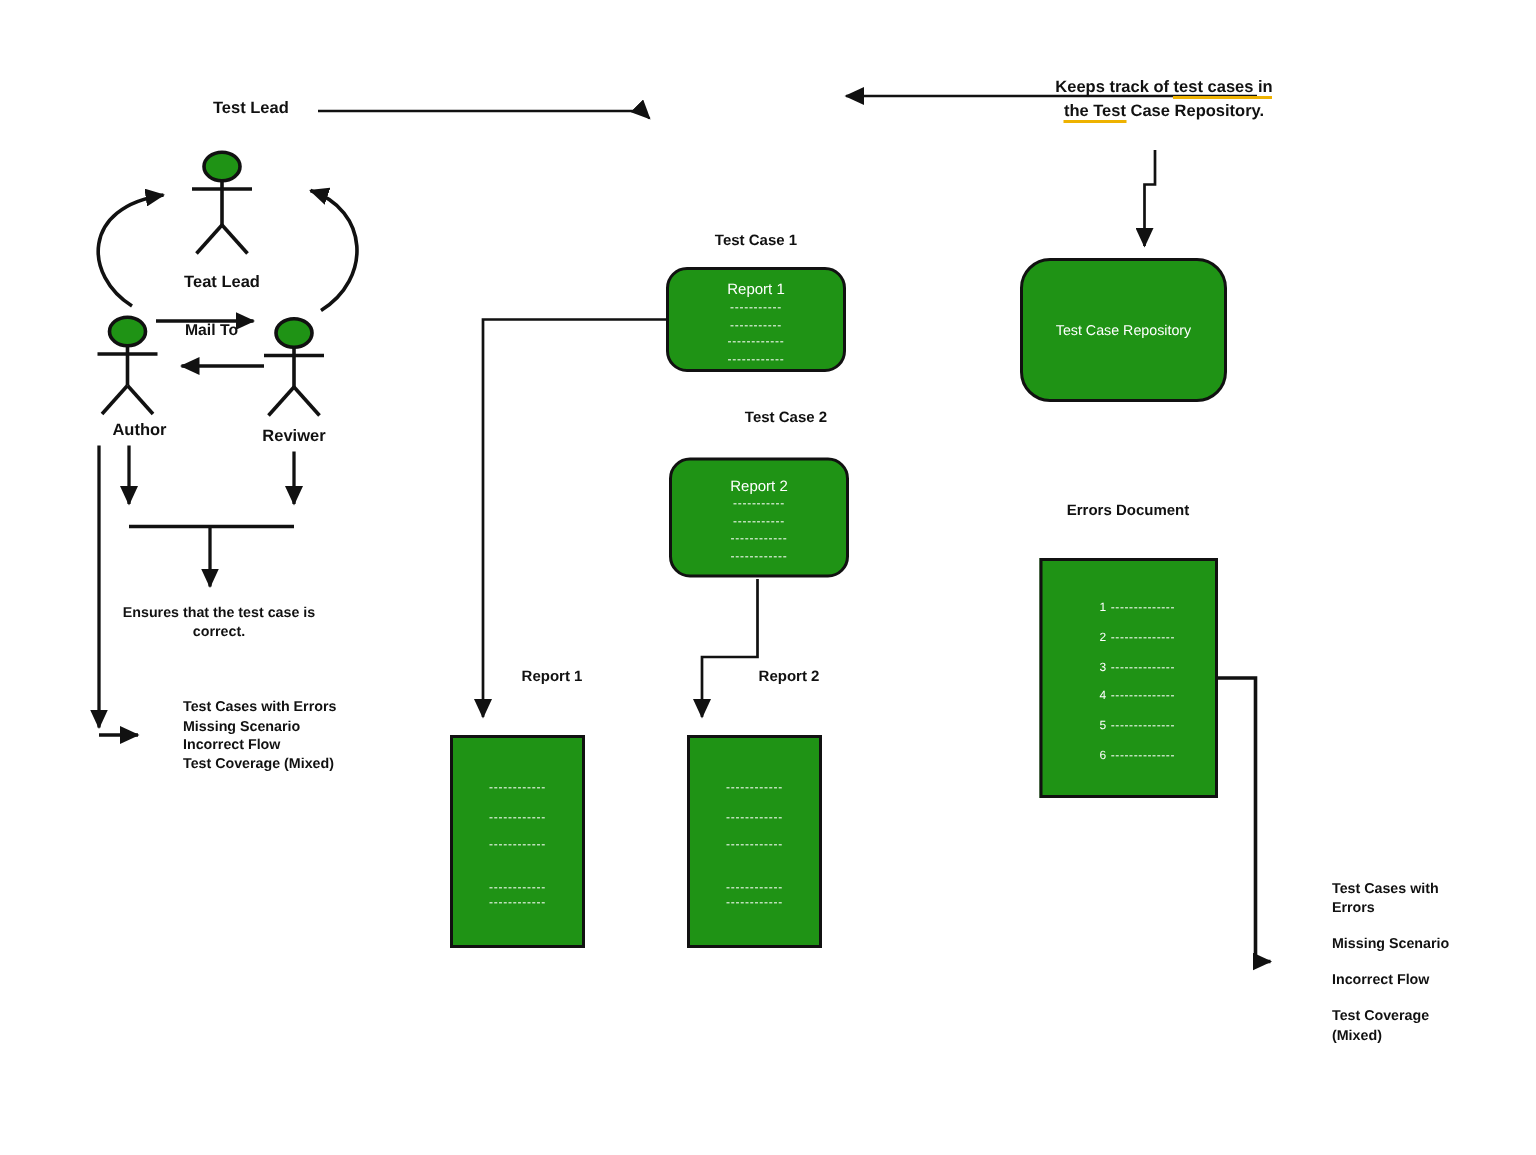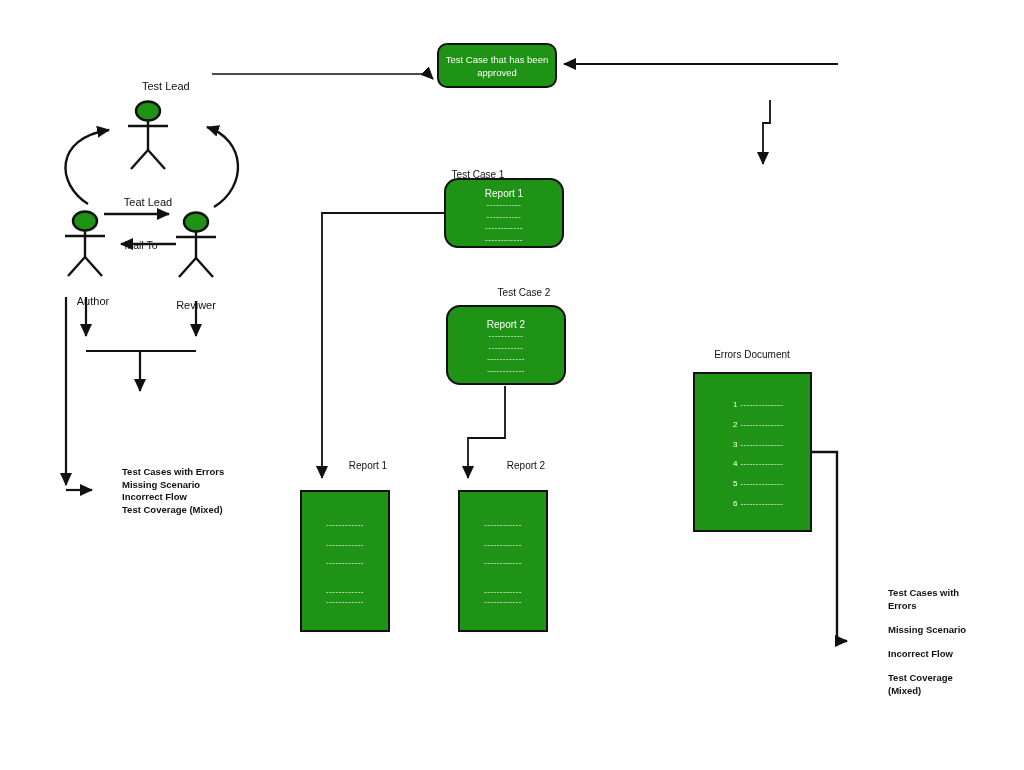--- a/index.html
+++ b/index.html
@@ -2,21 +2,21 @@
 <html><head>
 <meta charset="utf-8">
 <style>
   html,body{margin:0;padding:0;background:#fff;}
   .canvas{
     position:relative;width:1024px;height:770px;background:#ffffff;overflow:hidden;
     font-family:"Liberation Sans",sans-serif;color:#111;
   }
   .canvas svg.wires{position:absolute;left:0;top:0;pointer-events:none;}
   .abs{position:absolute;}
-  .lbl{font-weight:400;color:#111;white-space:nowrap;margin-top:14px;}
+  .lbl{font-weight:700;color:#111;white-space:nowrap;}
   .lbl-11{font-size:11px;}
   .lbl-10{font-size:10px;}
   .center{text-align:center;}
 
   
   .gbox{
     position:absolute;background:#1f9315;border:2.2px solid #111;
     color:#fff;text-align:center;box-sizing:border-box;
   }
   .rounded{border-radius:14px;}
@@ -91,57 +91,64 @@
       <ellipse cx="196" cy="222" rx="12" ry="9.5" fill="#1f9315"></ellipse>
       <path d="M196 231 L196 258" fill="none"></path>
       <path d="M176 237 L216 237" fill="none"></path>
       <path d="M196 258 L179 277" fill="none"></path>
       <path d="M196 258 L213 277" fill="none"></path>
     </g>
   </svg>
 
   <div class="abs lbl lbl-11" style="left:142px;top:66px;">Test Lead</div>
 
-  <div class="gbox approved-box" style="background: rgb(31, 147, 21);">
-    <span>Test Case that has been</span>
-    <span>approved</span>
+
+  <div class="abs keeps">
+    <div><span>Keeps track of </span><span class="u" style="border-bottom-color: rgb(238, 178, 0);">test cases in</span></div>
+    <div><span class="u" style="border-bottom-color: rgb(238, 178, 0);">the Test</span><span> Case Repository.</span></div>
   </div>
 
-
   <div class="abs lbl lbl-11 center" style="left:108px;top:182px;width:80px;">Teat Lead</div>
-  <div class="abs lbl center" style="left:111px;top:225px;width:60px;font-size:10.5px;">Mail To</div>
+  <div class="abs lbl center" style="left:111px;top:214px;width:60px;font-size:10.5px;">Mail To</div>
   <div class="abs lbl lbl-11 center" style="left:58px;top:281px;width:70px;">Author</div>
   <div class="abs lbl lbl-11 center" style="left:161px;top:285px;width:70px;">Reviwer</div>
 
+  <div class="abs ensures">
+    <div>Ensures that the test case is</div>
+    <div>correct.</div>
+  </div>
 
   <div class="abs left-issues">
     <div>Test Cases with Errors</div>
     <div>Missing Scenario</div>
     <div>Incorrect Flow</div>
     <div>Test Coverage (Mixed)</div>
   </div>
 
-  <div class="abs lbl lbl-10 center" style="left:428px;top:155px;width:100px;">Test Case 1</div>
+  <div class="abs lbl lbl-10 center" style="left:454px;top:155px;width:100px;">Test Case 1</div>
   <div class="gbox rounded tc-box" style="left: 444px; top: 178px; height: 70px; background: rgb(31, 147, 21);">
     <span>Report 1</span>
     <span class="dash">-----------</span>
     <span class="dash">-----------</span>
     <span class="dash">------------</span>
     <span class="dash">------------</span>
   </div>
 
   <div class="abs lbl lbl-10 center" style="left:474px;top:273px;width:100px;">Test Case 2</div>
   <div class="gbox rounded tc-box" style="left: 446px; top: 305px; height: 80px; padding-top: 12px; background: rgb(31, 147, 21);">
     <span>Report 2</span>
     <span class="dash">-----------</span>
     <span class="dash">-----------</span>
     <span class="dash">------------</span>
     <span class="dash">------------</span>
   </div>
 
+  <div class="gbox rounded-lg repo-box" style="background: rgb(31, 147, 21);">
+    <span>Test Case Repository</span>
+  </div>
 
   <div class="abs lbl lbl-10 center" style="left:328px;top:446px;width:80px;">Report 1</div>
   <div class="abs lbl lbl-10 center" style="left:486px;top:446px;width:80px;">Report 2</div>
 
   <div class="gbox doc-rect" style="left: 300px; top: 490px; width: 90px; height: 142px; padding-top: 28px; background: rgb(31, 147, 21);">
     <span class="dash">------------</span>
     <span class="dash" style="margin-top:10px;">------------</span>
     <span class="dash" style="margin-top:8px;">------------</span>
     <span class="dash" style="margin-top:19px;">------------</span>
     <span class="dash">------------</span>

